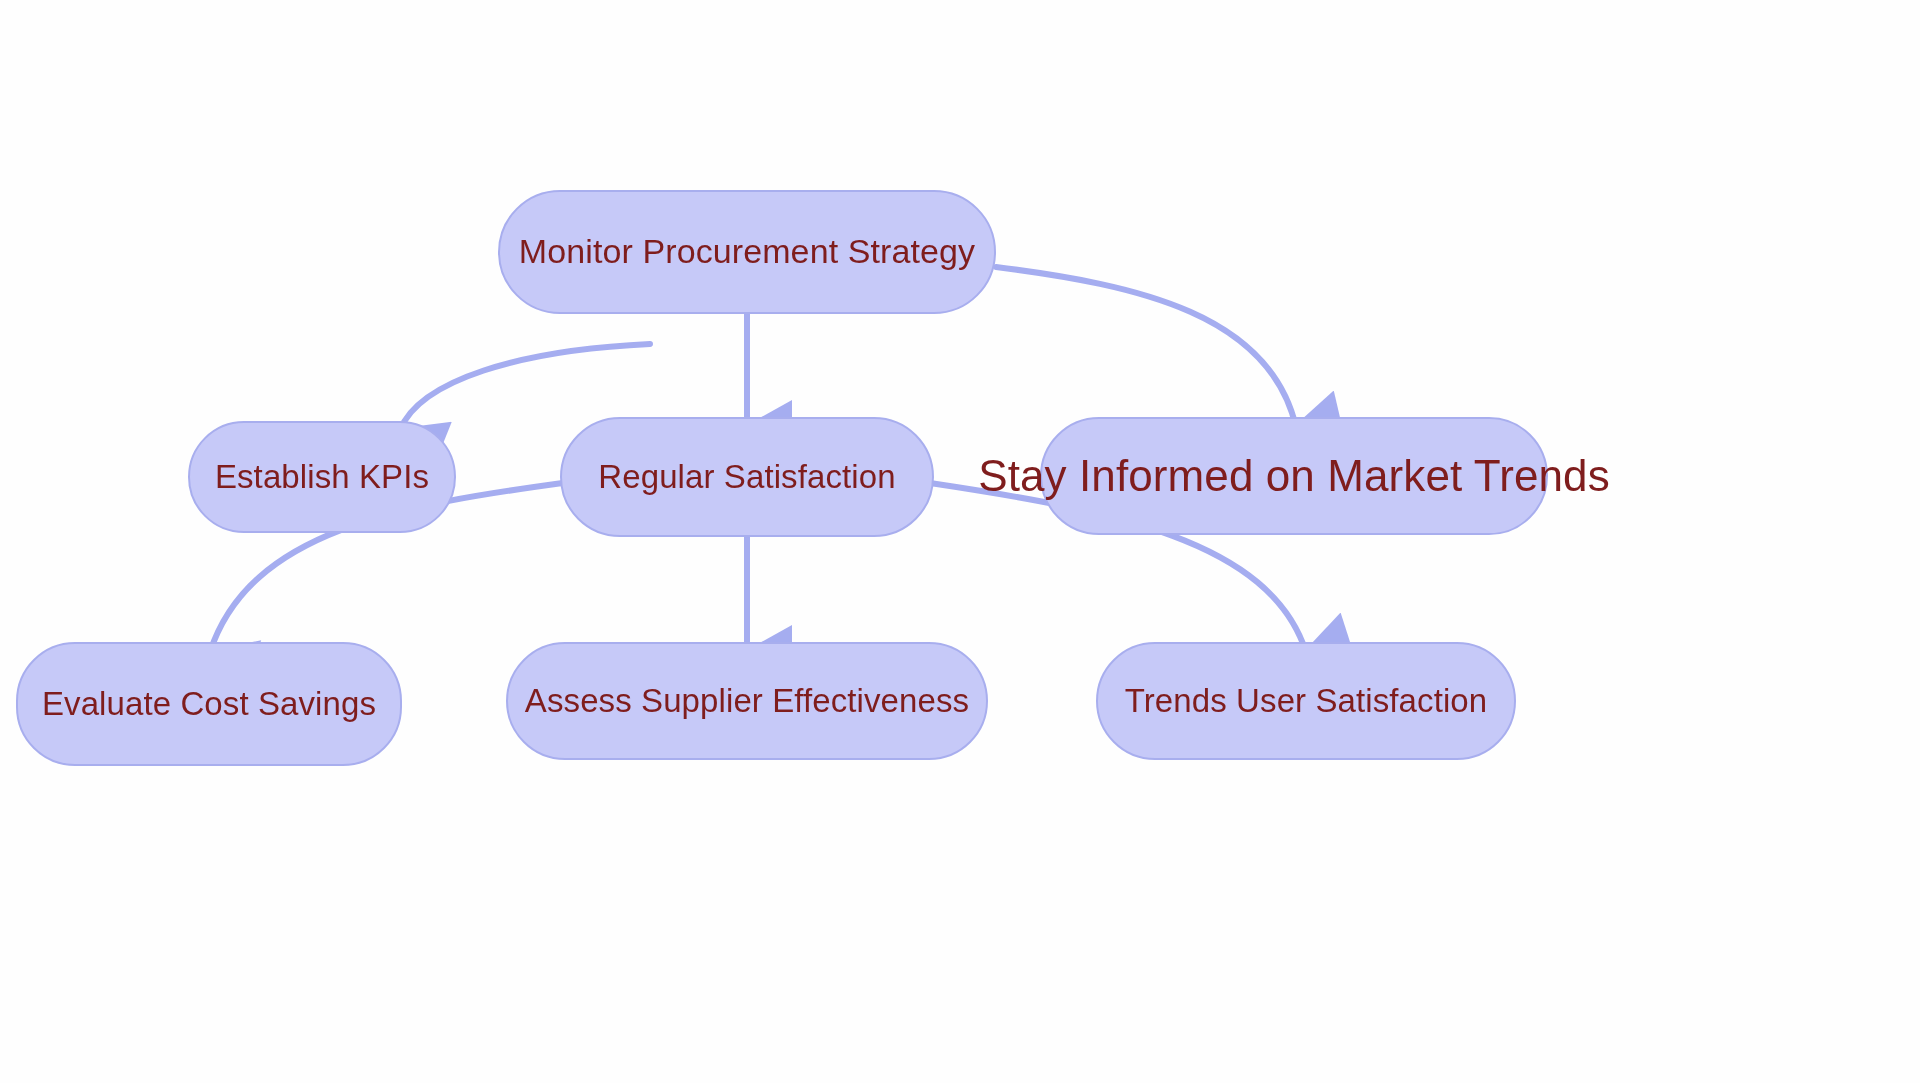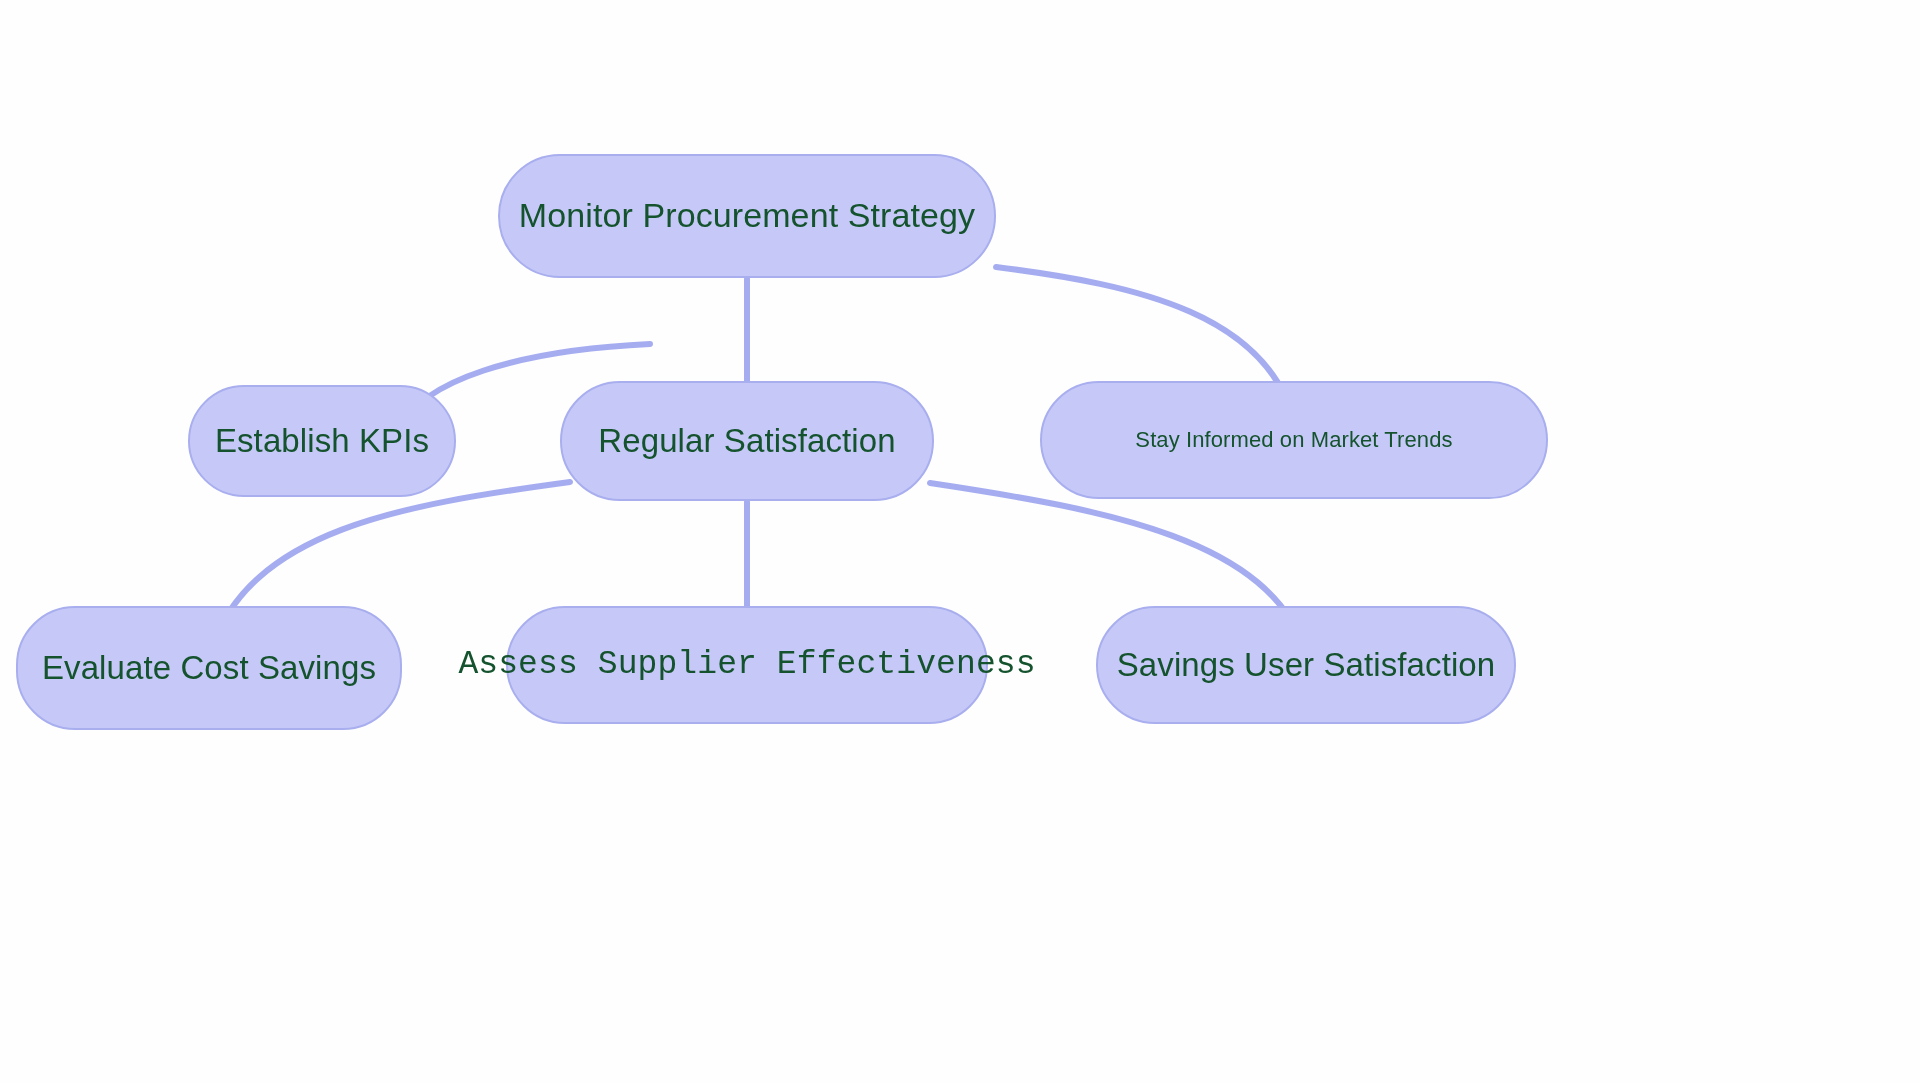--- a/index.html
+++ b/index.html
@@ -28,24 +28,25 @@
   }
   .node {
     position: absolute;
     z-index: 2;
     box-sizing: border-box;
     display: flex;
     align-items: center;
     justify-content: center;
     background: #c6c9f8;
     border: 2px solid #a8aeee;
-    color: #14532d;
+    color: #7f1d1d;
     text-align: right;
     line-height: 1.1;
     white-space: nowrap;
+    margin-top: 36px;
     -webkit-font-smoothing: antialiased;
   }
   .node-label {
     display: block;
     font-weight: 400;
     letter-spacing: 0.1px;
   }
   
   #node-root {
     left: 498px;
@@ -71,39 +72,38 @@
     height: 120px;
     border-radius: 60px;
     font-size: 33px;
   }
   #node-trends {
     left: 1040px;
     top: 381px;
     width: 508px;
     height: 118px;
     border-radius: 59px;
-    font-size: 22px;
+    font-size: 44px;
   }
   
   #node-cost {
     left: 16px;
     top: 606px;
     width: 386px;
     height: 124px;
     border-radius: 59px;
     font-size: 33px;
   }
   #node-supplier {
     left: 506px;
     top: 606px;
     width: 482px;
     height: 118px;
     border-radius: 59px;
     font-size: 33px;
-    font-family: Liberation Mono, monospace;
   }
   #node-satisfaction {
     left: 1096px;
     top: 606px;
     width: 420px;
     height: 118px;
     border-radius: 59px;
     font-size: 33px;
   }
 </style>
@@ -150,16 +150,16 @@
 
   <div class="node" id="node-cost">
     <span class="node-label">Evaluate Cost Savings</span>
   </div>
 
   <div class="node" id="node-supplier">
     <span class="node-label">Assess Supplier Effectiveness</span>
   </div>
 
   <div class="node" id="node-satisfaction">
-    <span class="node-label">Savings User Satisfaction</span>
+    <span class="node-label">Trends User Satisfaction</span>
   </div>
 
 </div>
 
 </body></html>

